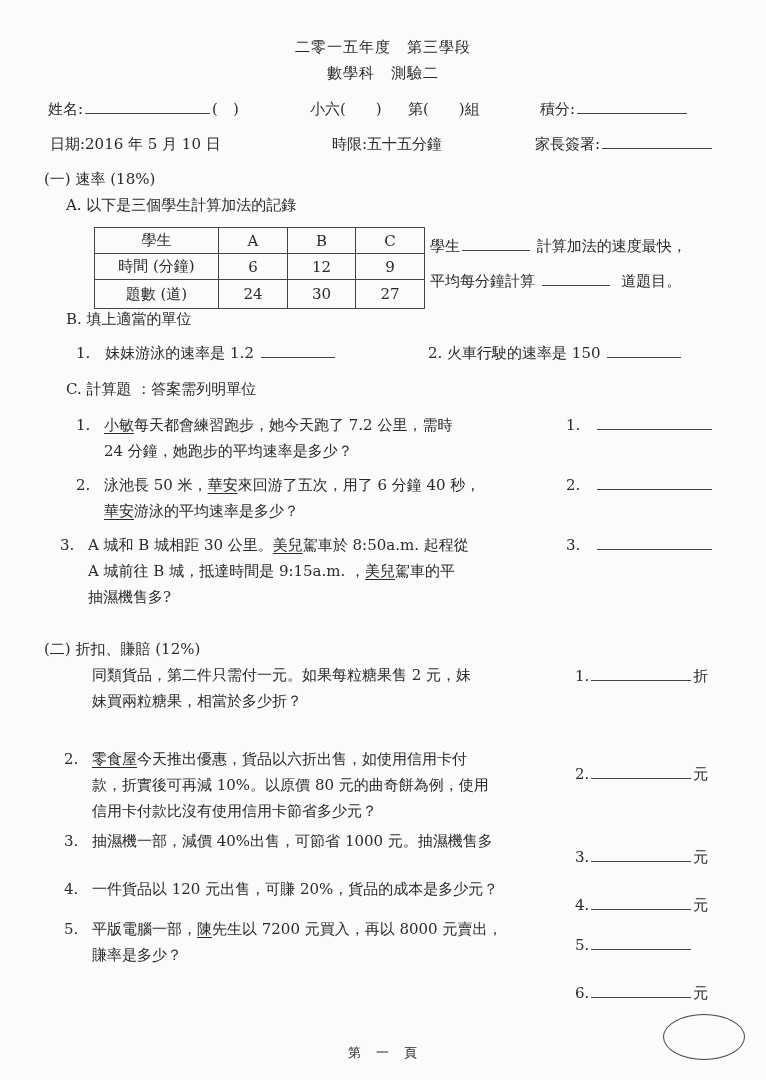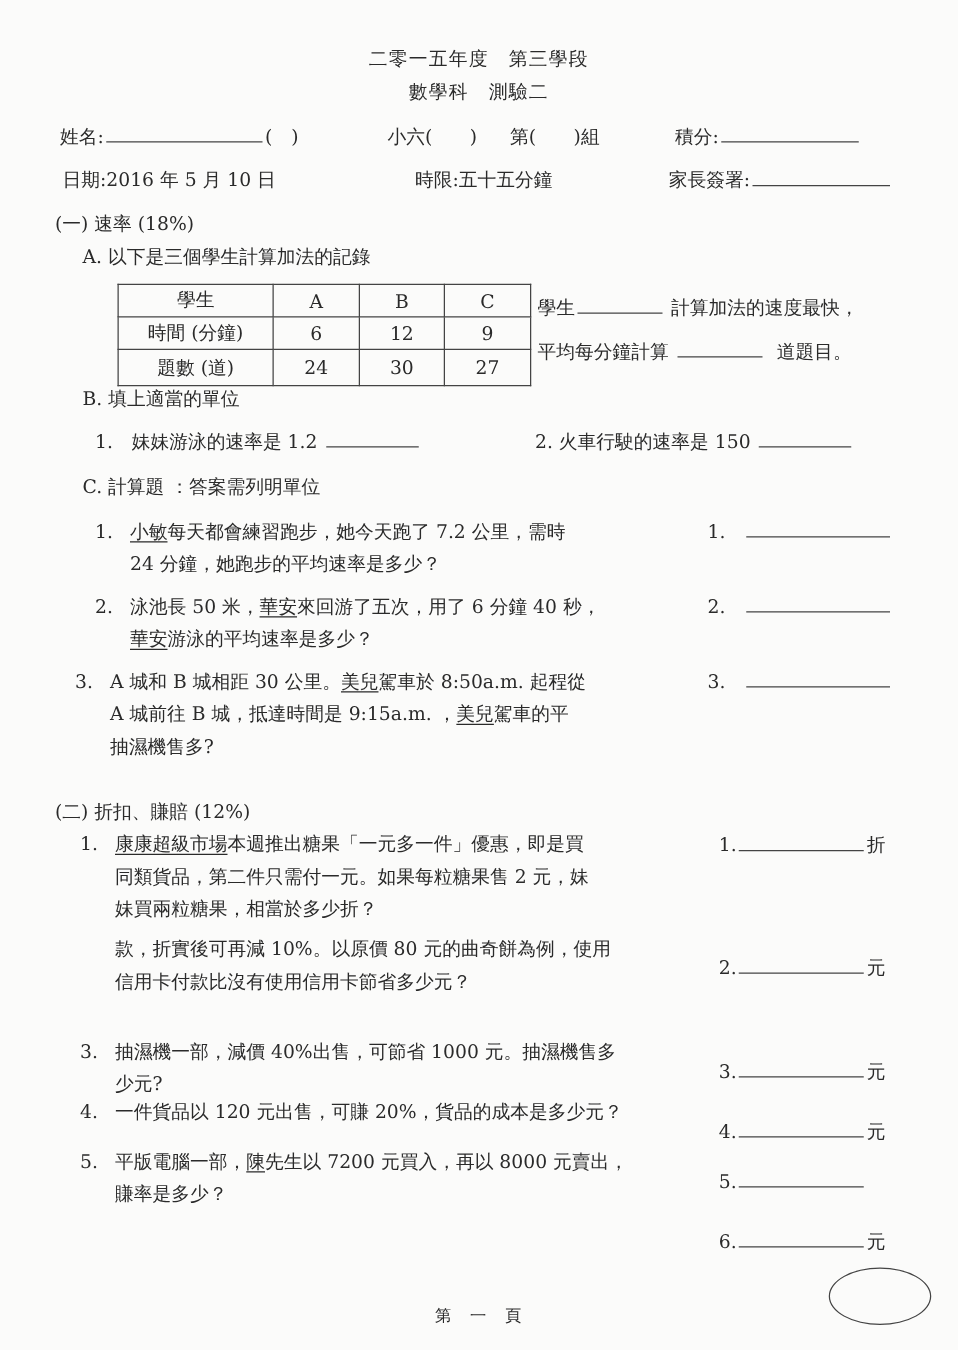--- a/index.html
+++ b/index.html
@@ -100,35 +100,34 @@
 <div class="abs q" style="left:60px; top:532px;">
   <div><span class="qnum">3.</span><span>A 城和 B 城相距 30 公里。</span><span class="u">美兒</span><span>駕車於 8:50a.m. 起程從</span></div>
   <div style="padding-left:28px;"><span>A 城前往 B 城，抵達時間是 9:15a.m. ，</span><span class="u">美兒</span><span>駕車的平</span></div>
   <div style="padding-left:28px;">抽濕機售多?</div>
 </div>
 <div class="abs" style="left:566px; top:536px;"><span>3.</span>&nbsp;&nbsp;&nbsp;<span class="line" style="width:115px;"></span></div>
 
 <div class="abs" style="left:44px; top:640px;">(二) 折扣、賺賠 (12%)</div>
 
 <div class="abs q" style="left:64px; top:662px;">
-  <div><span class="qnum">1.</span><span class="u">康康超級市場</span><span>本週推出糖果「一元多一件」優惠，即是買</span></div>
   <div style="padding-left:28px;">同類貨品，第二件只需付一元。如果每粒糖果售 2 元，妹</div>
   <div style="padding-left:28px;">妹買兩粒糖果，相當於多少折？</div>
 </div>
 <div class="abs" style="left:575px; top:667px;"><span>1.</span><span class="line" style="width:100px;"></span><span>折</span></div>
 
 <div class="abs q" style="left:64px; top:746px;">
+  <div><span class="qnum">2.</span><span class="u">零食屋</span><span>今天推出優惠，貨品以六折出售，如使用信用卡付</span></div>
   <div style="padding-left:28px;">款，折實後可再減 10%。以原價 80 元的曲奇餅為例，使用</div>
   <div style="padding-left:28px;">信用卡付款比沒有使用信用卡節省多少元？</div>
 </div>
 <div class="abs" style="left:575px; top:765px;"><span>2.</span><span class="line" style="width:100px;"></span><span>元</span></div>
 
 <div class="abs q" style="left:64px; top:828px;">
   <div><span class="qnum">3.</span><span>抽濕機一部，減價 40%出售，可節省 1000 元。抽濕機售多</span></div>
-  <div style="padding-left:28px;">少元?</div>
 </div>
 <div class="abs" style="left:575px; top:848px;"><span>3.</span><span class="line" style="width:100px;"></span><span>元</span></div>
 
 <div class="abs q" style="left:64px; top:876px;">
   <div><span class="qnum">4.</span><span>一件貨品以 120 元出售，可賺 20%，貨品的成本是多少元？</span></div>
 </div>
 <div class="abs" style="left:575px; top:896px;"><span>4.</span><span class="line" style="width:100px;"></span><span>元</span></div>
 
 <div class="abs q" style="left:64px; top:916px;">
   <div><span class="qnum">5.</span><span>平版電腦一部，</span><span class="u">陳</span><span>先生以 7200 元買入，再以 8000 元賣出，</span></div>

